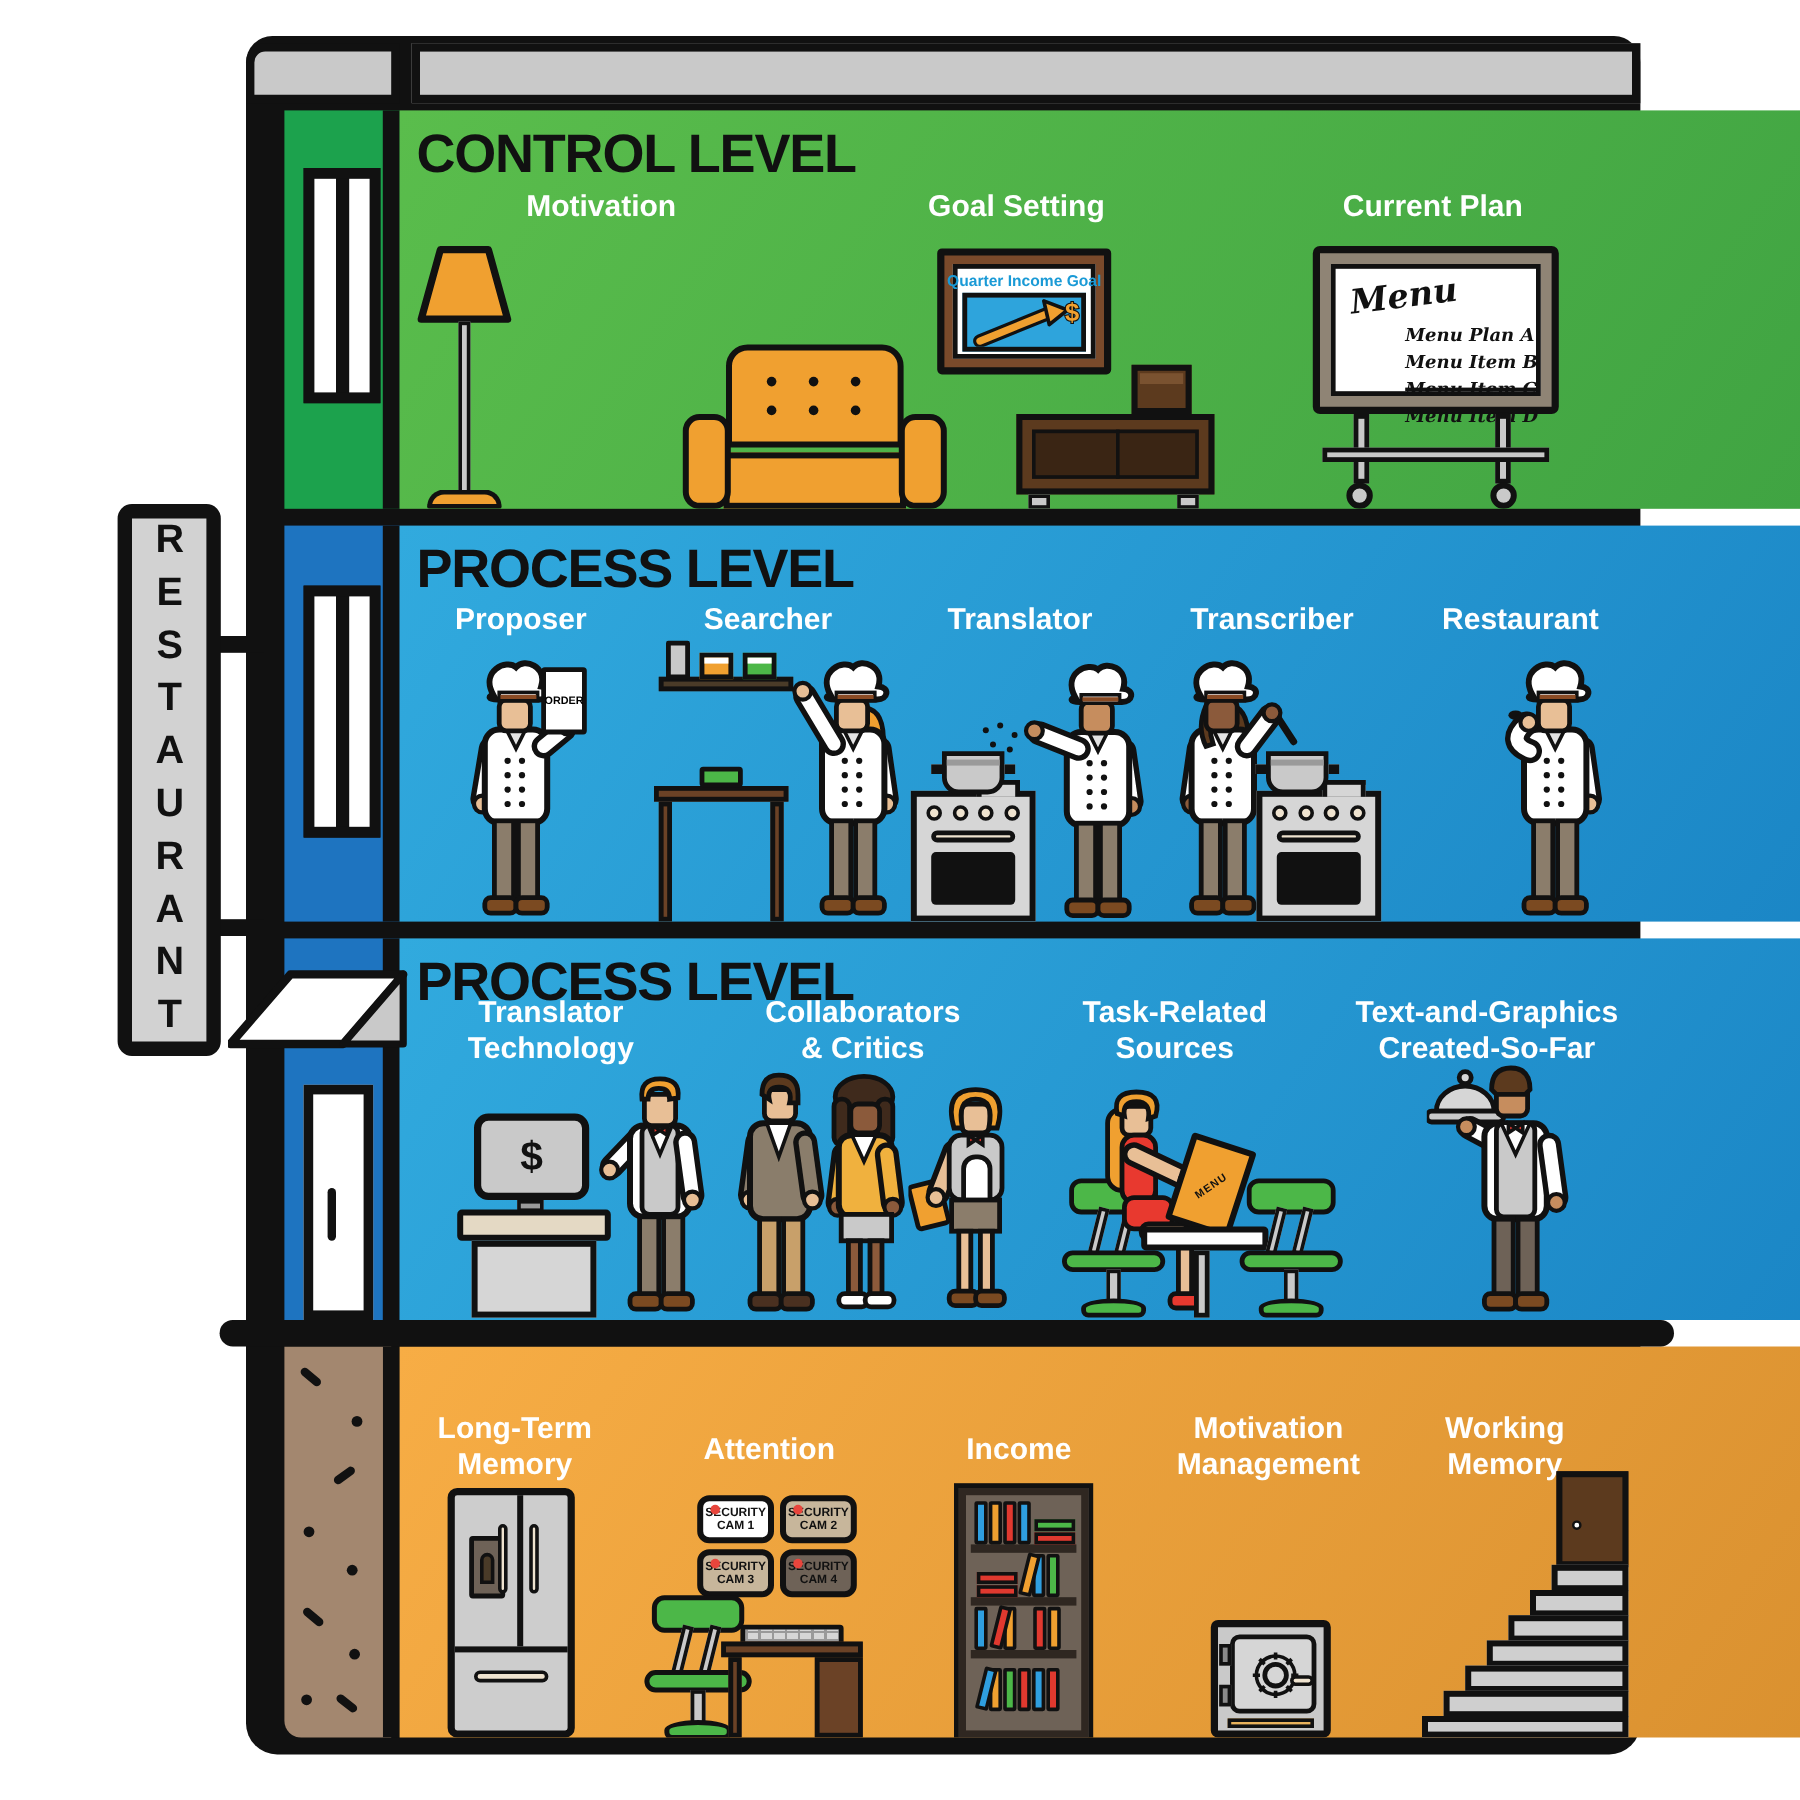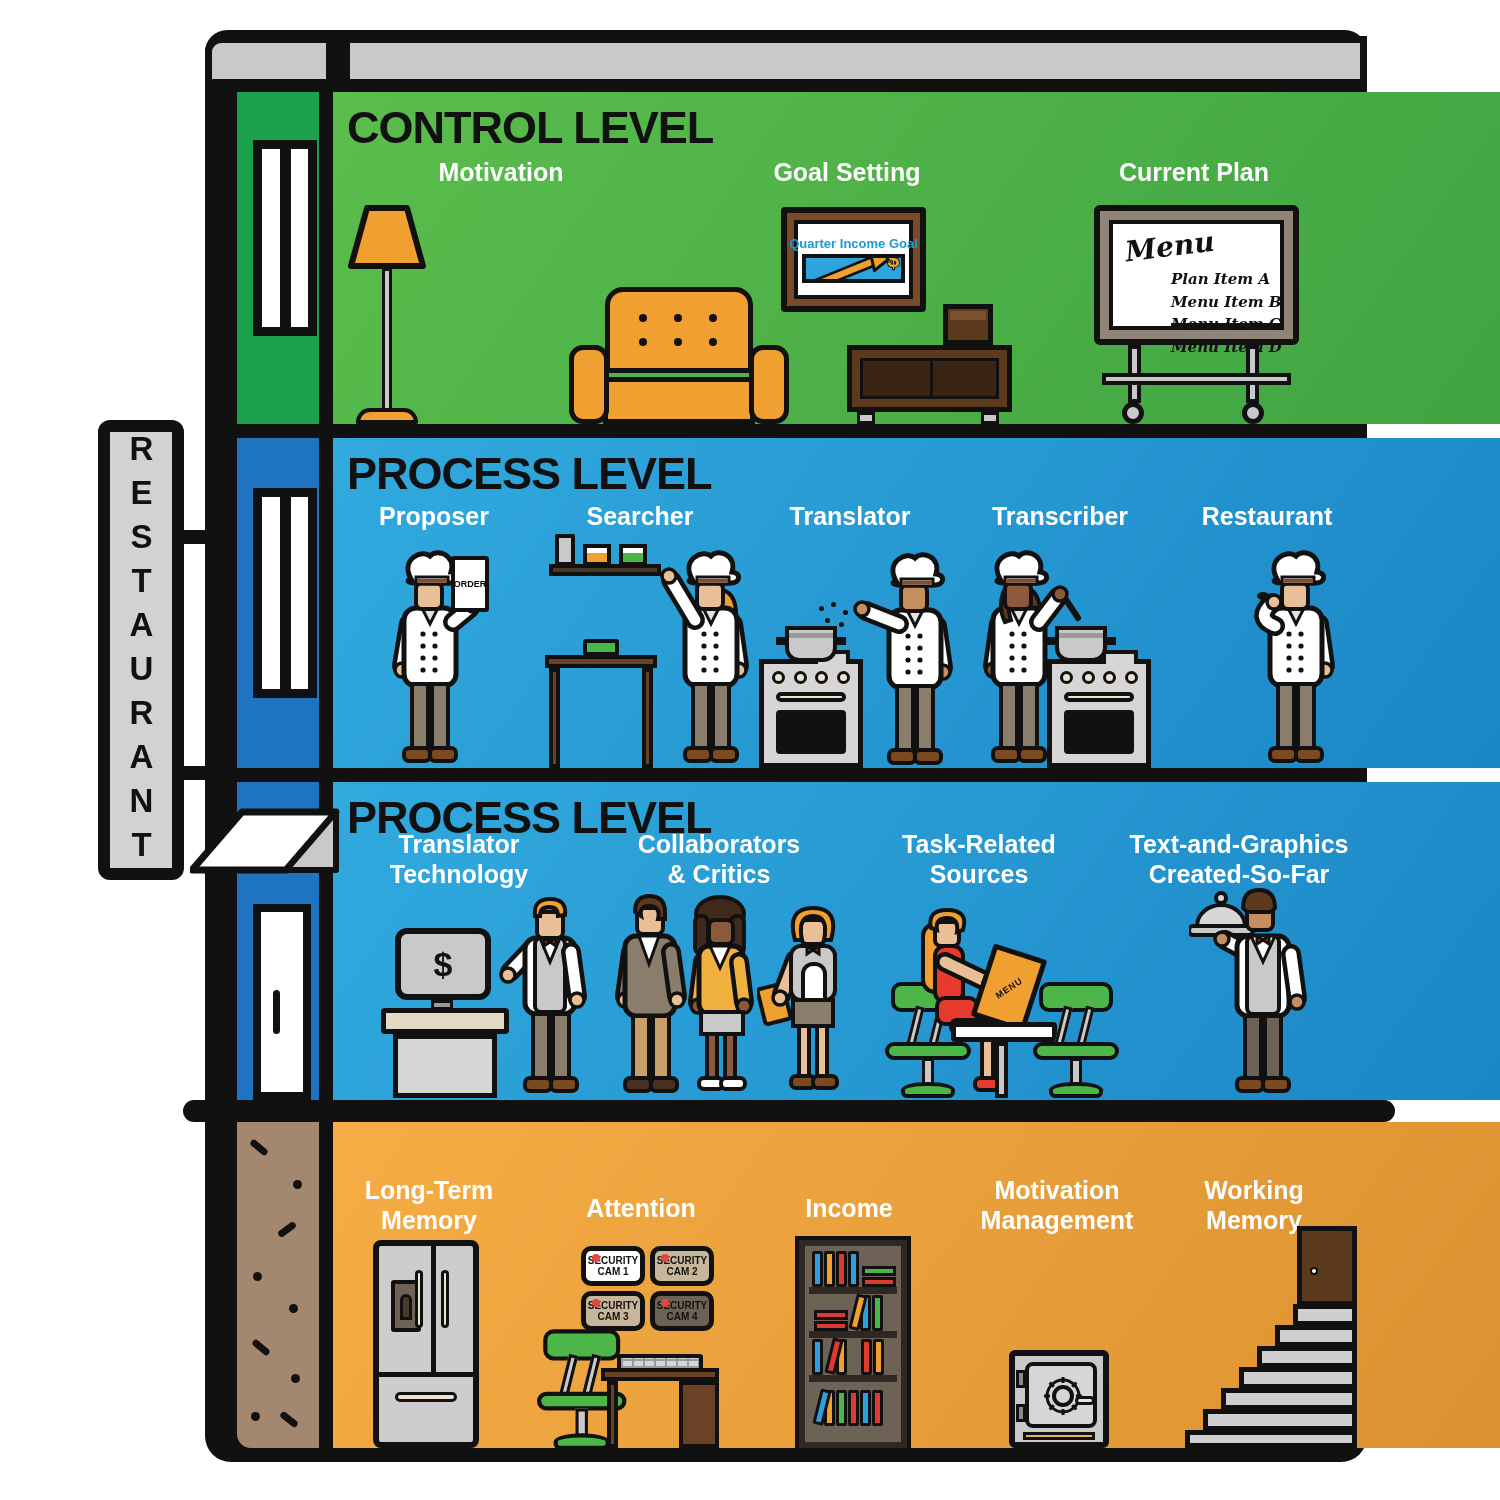--- a/index.html
+++ b/index.html
@@ -165,21 +165,21 @@
                   <circle cx="103" cy="50" r="4"></circle>
                 </g>
               </svg>
           </div>
           <div class="a" style="left:34px;top:90px;width:152px;height:47px;background:#f0a030;border:5px solid #111"></div>
           <div class="a" style="left:0;top:58px;width:40px;height:79px;background:#f0a030;border:5px solid #111;border-radius:14px"></div>
           <div class="a" style="right:0;top:58px;width:40px;height:79px;background:#f0a030;border:5px solid #111;border-radius:14px"></div>
         </div>
 
         <div class="frame" style="left:448px;top:115px;width:145px;height:105px">
-          <div class="frame-in" style="padding:12px 4px">
+          <div class="frame-in" style="padding:2px 4px">
             <div class="ftitle" style="font-size:13px">Quarter Income Goal</div>
             <div class="fpanel">
               <svg width="112" height="50" viewBox="0 0 125 60">
                 <path d="M14,50 L88,20" stroke="#111" stroke-width="15" stroke-linecap="round"></path>
                 <path d="M14,50 L88,20" stroke="#f0a030" stroke-width="8" stroke-linecap="round"></path>
                 <polygon points="84,6 110,16 90,32" fill="#f0a030" stroke="#111" stroke-width="4" stroke-linejoin="round"></polygon>
                 <text x="115" y="28" text-anchor="middle" font-size="28" font-weight="bold" fill="#f0a030" stroke="#111" stroke-width="2.5" style="paint-order:stroke">$</text>
               </svg>
             </div>
           </div>
@@ -192,21 +192,21 @@
           <div class="a" style="left:8px;top:8px;right:8px;bottom:8px;background:#3a2514;border:3px solid #111"></div>
           <div class="a" style="left:50%;top:8px;bottom:8px;width:3px;background:#111"></div>
         </div>
         <div class="a" style="left:524px;top:320px;width:18px;height:12px;background:#c9c9c9;border:3px solid #111"></div>
         <div class="a" style="left:648px;top:320px;width:18px;height:12px;background:#c9c9c9;border:3px solid #111"></div>
 
         <div class="wb" style="left:761px;top:113px;width:205px;height:140px">
           <div class="wb-in">
             <div class="menu-h">Menu</div>
             <div class="menu-items">
-              <div>Plan Item A</div>
+              <div>Menu Plan A</div>
               <div>Menu Item B</div>
               <div class="strike">Menu Item C</div>
               <div>Menu Item D</div>
             </div>
           </div>
         </div>
         <div class="a" style="left:761px;top:253px;width:205px;height:79px">
           <div class="leg" style="left:34px;top:0"></div>
           <div class="leg" style="left:152px;top:0"></div>
           <div class="a" style="left:8px;top:28px;right:8px;height:12px;background:#c9c9c9;border:4px solid #111"></div>

